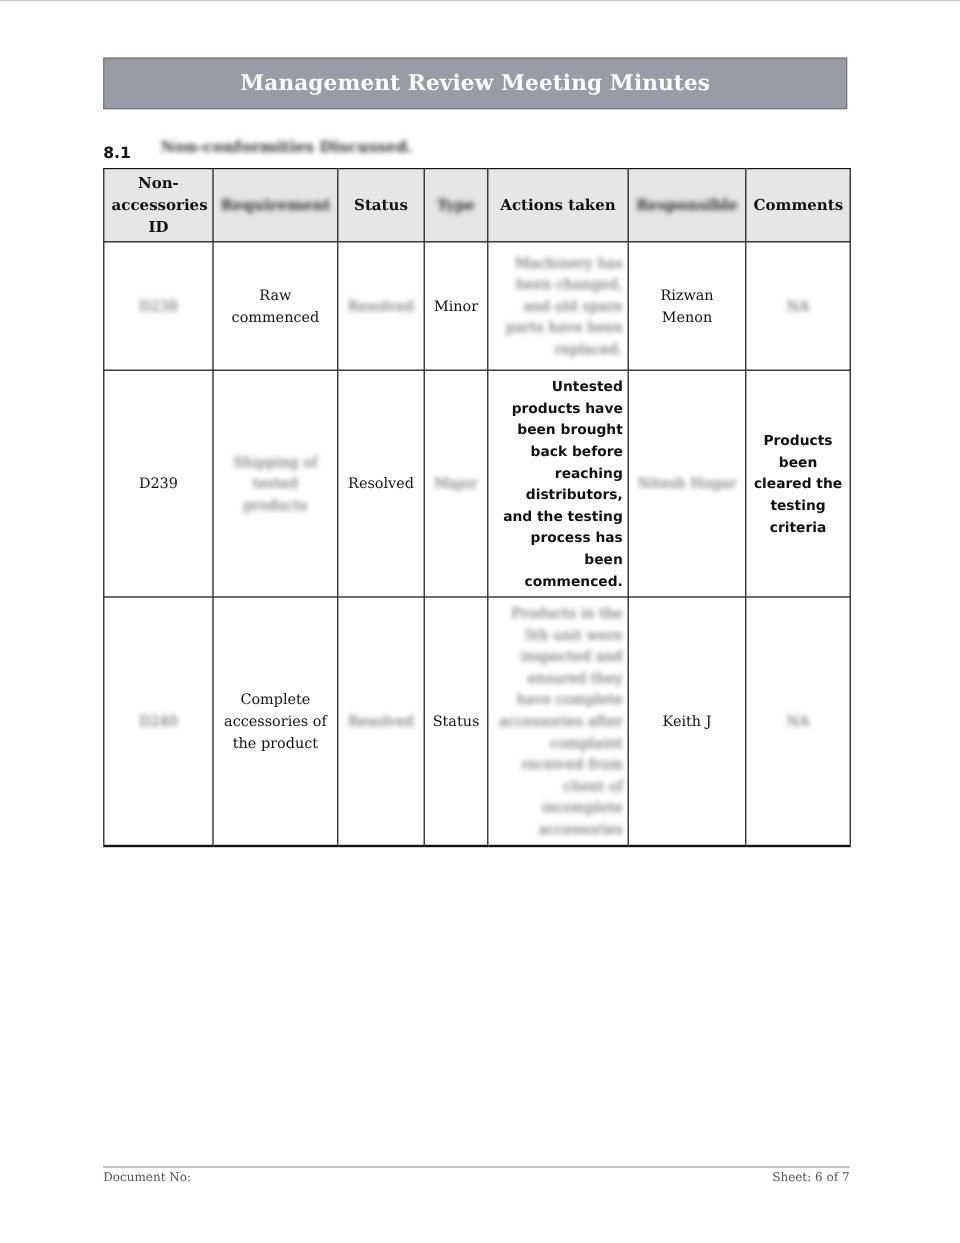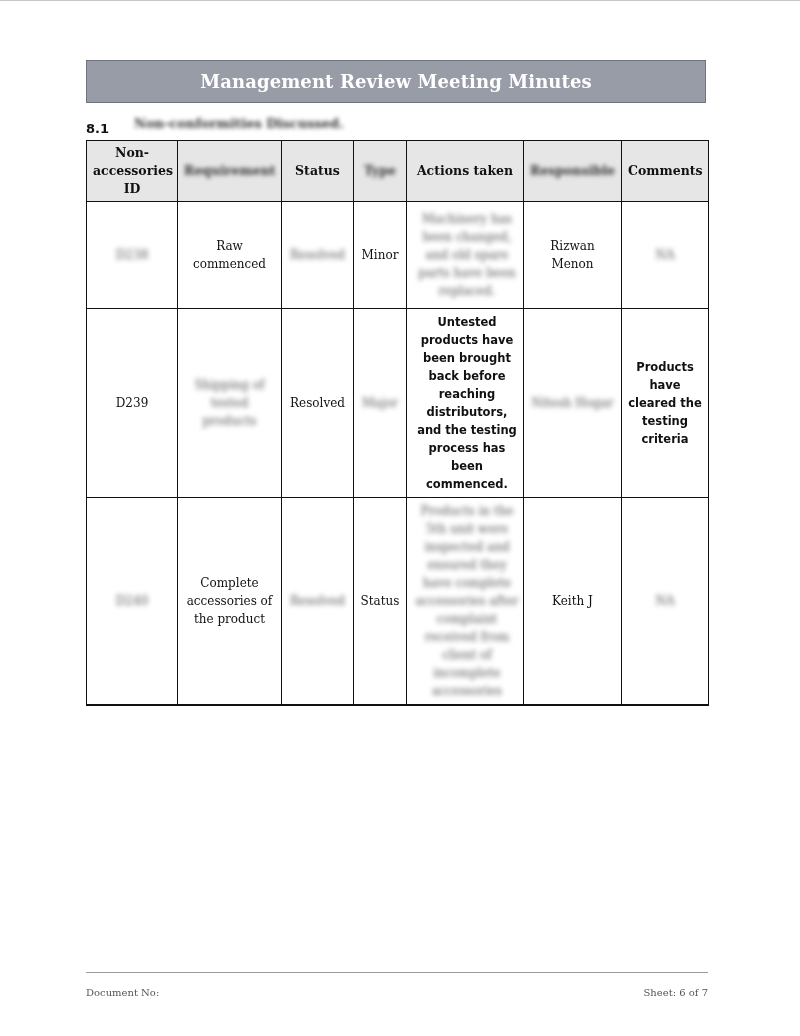--- a/index.html
+++ b/index.html
@@ -16,21 +16,21 @@
       color: #111;
     }
     .top-rule {
       position: absolute;
       left: 0; top: 0;
       width: 800px; height: 1px;
       background: #c8c8c8;
     }
     .title-bar {
       position: absolute;
-      left: 86px; top: 60px;
+      left: 86px; top: 48px;
       width: 620px; height: 43px;
       background: #979ca6;
       border: 1px solid #6e737c;
       box-sizing: border-box;
       display: flex;
       align-items: center;
       justify-content: center;
     }
     .title-bar h1 {
       margin: 0;
@@ -79,35 +79,35 @@
       line-height: 18px;
     }
     table.nc th {
       background: #e6e6e6;
       font-weight: bold;
       height: 60px;
       font-size: 12.5px;
       text-align: center;
     }
     table.nc td.actions {
-      text-align: center;
+      text-align: right;
       padding-left: 8px;
       padding-right: 4px;
     }
     table.nc tr.row1 td { height: 106px; }
     table.nc tr.row2 td { height: 188px; }
     table.nc tr.row3 td { height: 206px; }
     table.nc tr:last-child td { border-bottom: 2px solid #111; }
     .bold-cell { font-family: "DejaVu Sans", sans-serif; font-weight: bold; font-size: 11.5px; }
     .footer {
       position: absolute;
       left: 86px; top: 972px;
       width: 622px;
       border-top: 1px solid #9a9a9a;
-      padding-top: 13px;
+      padding-top: 2px;
       font-size: 10px;
       color: #555;
       line-height: 14px;
     }
     .footer .row {
       display: flex;
       justify-content: space-between;
     }
   </style>
 </head>
@@ -159,21 +159,21 @@
       <td><span>Rizwan Menon</span></td>
       <td><span class="blur-light">NA</span></td>
     </tr>
     <tr class="row2">
       <td><span>D239</span></td>
       <td><span class="blur-light">Shipping of tested products</span></td>
       <td><span>Resolved</span></td>
       <td><span class="blur-light">Major</span></td>
       <td class="actions bold-cell"><span>Untested products have been brought back before reaching distributors, and the testing process has been commenced.</span></td>
       <td><span class="blur-light">Nitesh Hogar</span></td>
-      <td class="bold-cell"><span>Products have cleared the testing criteria</span></td>
+      <td class="bold-cell"><span>Products been cleared the testing criteria</span></td>
     </tr>
     <tr class="row3">
       <td><span class="blur-light">D240</span></td>
       <td><span>Complete accessories of the product</span></td>
       <td><span class="blur-light">Resolved</span></td>
       <td><span>Status</span></td>
       <td class="actions"><span class="blur-light">Products in the 5th unit were inspected and ensured they have complete accessories after complaint received from client of incomplete accessories</span></td>
       <td><span>Keith J</span></td>
       <td><span class="blur-light">NA</span></td>
     </tr>

